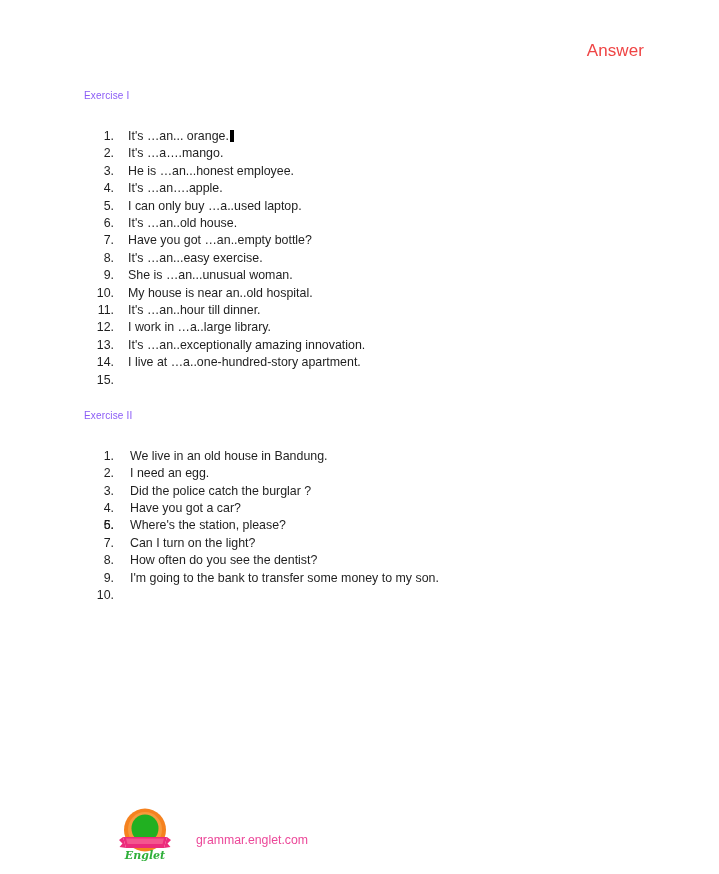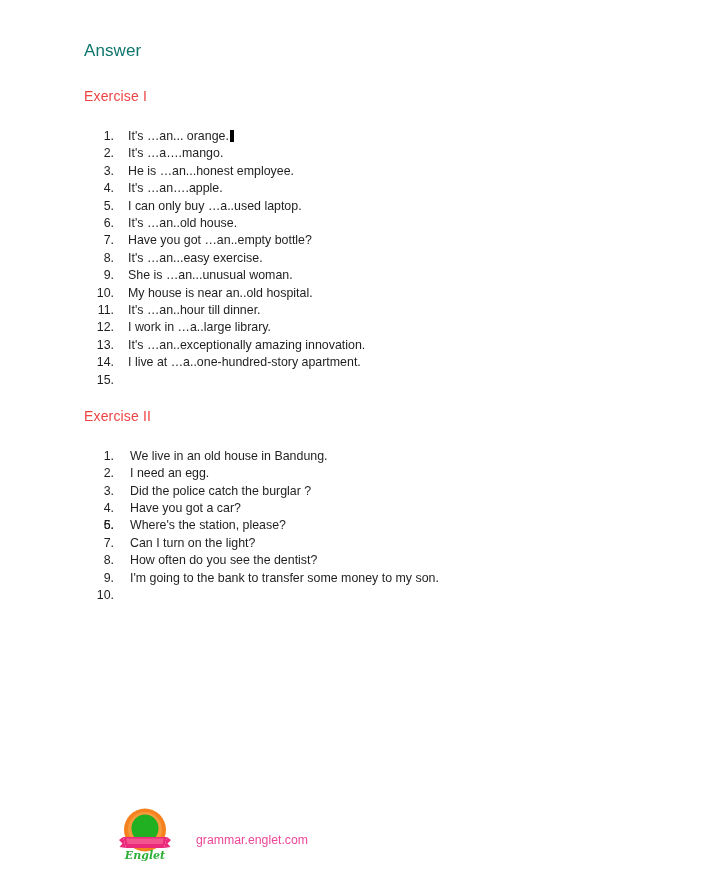--- a/index.html
+++ b/index.html
@@ -26,31 +26,32 @@
 
   .doc-body {
     position: absolute;
     left: 84px;
     top: 40px;
     width: 560px;
   }
 
   .page-title {
     font-size: 17px;
-    color: #0f766e;
+    color: #ef4444;
     letter-spacing: 0.1px;
     margin: 0;
     padding: 0;
     font-weight: 400;
     line-height: 22px;
+    text-align: right;
   }
 
   .section-heading {
-    font-size: 14px;
-    color: #ef4444;
+    font-size: 10px;
+    color: #8b5cf6;
     font-weight: 400;
     letter-spacing: 0.15px;
     margin: 0;
     padding: 0;
     line-height: 20px;
   }
 
   .spacer-title-to-ex1 { height: 24px; }
   .spacer-ex1-to-list  { height: 22px; }
   .spacer-list-to-ex2  { height: 34px; }

